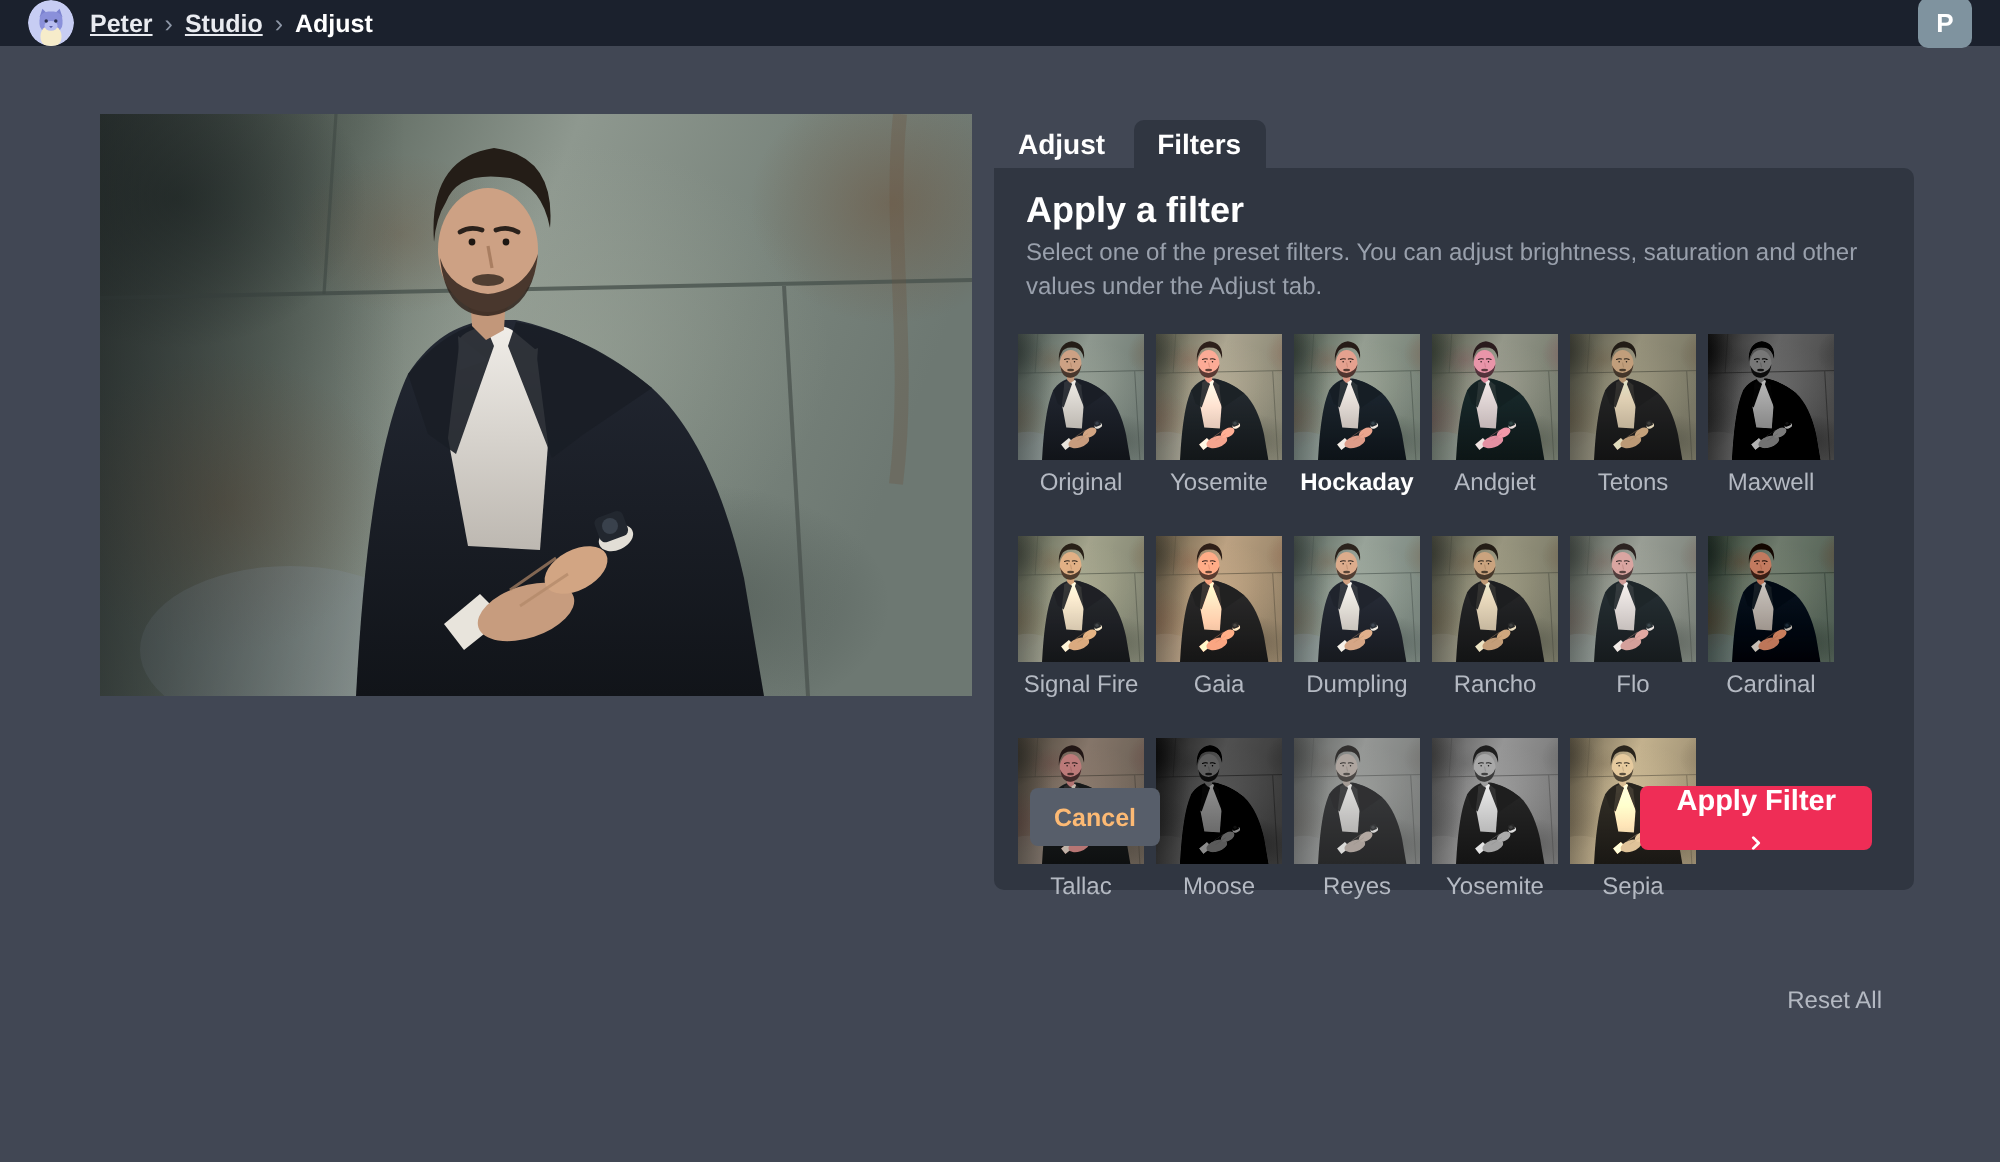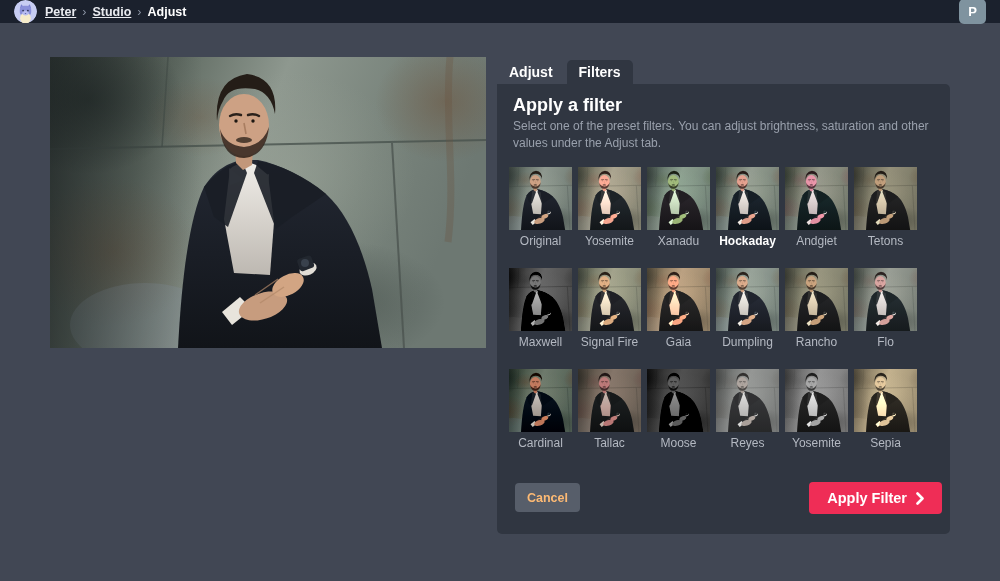--- a/index.html
+++ b/index.html
@@ -21,40 +21,40 @@
           font-family:inherit;display:flex;align-items:center;justify-content:center;cursor:pointer;}
   
   .photo{position:absolute;left:50px;top:57px;width:436px;height:291px;}
   .photo svg{display:block;width:436px;height:291px;}
   
   .tabs{position:absolute;left:497px;top:60px;height:24px;display:flex;}
   .tab{height:24px;display:flex;align-items:center;padding:0 12px;margin-right:2px;
        font-size:14px;font-weight:700;color:#fff;border-radius:5px 5px 0 0;cursor:pointer;}
   .tab.active{background:var(--panel-bg,#303641);}
   
-  .panel{position:absolute;left:497px;top:84px;width:453px;height:450px;
-         background:var(--panel-bg,#303641);border-radius:0 5px 5px 5px;}
+  .panel{position:absolute;left:497px;top:84px;width:453px;height:361px;
+         background:var(--panel-bg,#303641);border-radius:0 5px 5px 5px;padding-left:7px;}
   .panel-title{position:absolute;left:16px;top:11px;margin:0;font-size:18px;font-weight:700;color:#fff;}
   .panel-desc{position:absolute;left:16px;top:34px;margin:0;max-width:420px;
               font-size:12px;line-height:1.4;color:#99a0ac;}
   .filter-grid{position:absolute;left:12px;top:83px;display:grid;
                grid-template-columns:repeat(6,63px);column-gap:6px;row-gap:20px;}
   .cell{width:63px;cursor:pointer;}
   .thumb{width:63px;height:63px;overflow:hidden;background:#20242c;}
   .thumb svg{display:block;width:63px;height:63px;}
   .label{margin-top:4px;text-align:center;font-size:12px;color:#b4b9c2;
          white-space:nowrap;overflow:visible;}
   .cell.selected .label{color:#fff;font-weight:700;}
   .reset{position:absolute;right:16px;top:409px;font-size:12px;color:#b4b9c2;cursor:pointer;}
   .cancel{position:absolute;left:18px;bottom:22px;height:29px;padding:0 12px;border:none;
           border-radius:4px;background:var(--cancel-bg,#575e6a);color:#fdba74;font-size:12.5px;
           font-weight:700;font-family:inherit;cursor:pointer;}
-  .apply{position:absolute;right:8px;bottom:20px;height:32px;padding:0 18px;border:none;
+  .apply{position:absolute;right:21px;bottom:20px;height:32px;padding:0 18px;border:none;
          border-radius:4px;background:var(--accent,#ef2d56);color:#fff;font-size:14.5px;
-         font-weight:700;font-family:inherit;display:flex;align-items:center;gap:9px;cursor:pointer;}
+         font-weight:700;font-family:inherit;display:flex;align-items:center;gap:9px;cursor:pointer;flex-direction:column;}
   .apply svg{display:block;}
   .hidden-defs{position:absolute;width:0;height:0;overflow:hidden;}
 </style>
 </head>
 <body>
 
 <div class="app" style="--accent: #ef2d56; --topbar-bg: #1b212d; --page-bg: #414754; --panel-bg: #303641; --cancel-bg: #575e6a; --profile-bg: #7f939f;">
 
   <svg class="hidden-defs" aria-hidden="true">
     <defs>
@@ -187,28 +187,20 @@
           <div class="label">Original</div>
         </div>
         <div class="cell">
           <div class="thumb">
             <svg style="filter: sepia(0.25) hue-rotate(-20deg) saturate(1.4) brightness(1.05);">
               <use href="#portrait"></use>
             </svg>
           </div>
           <div class="label">Yosemite</div>
         </div>
-        <div class="cell">
-          <div class="thumb">
-            <svg style="filter: sepia(0.3) hue-rotate(55deg) saturate(1.1) brightness(0.98);">
-              <use href="#portrait"></use>
-            </svg>
-          </div>
-          <div class="label">Xanadu</div>
-        </div>
         <div class="cell selected">
           <div class="thumb">
             <svg style="filter: hue-rotate(-15deg) saturate(1.15) brightness(1.03) contrast(1.02);">
               <use href="#portrait"></use>
             </svg>
           </div>
           <div class="label">Hockaday</div>
         </div>
         <div class="cell">
           <div class="thumb">

